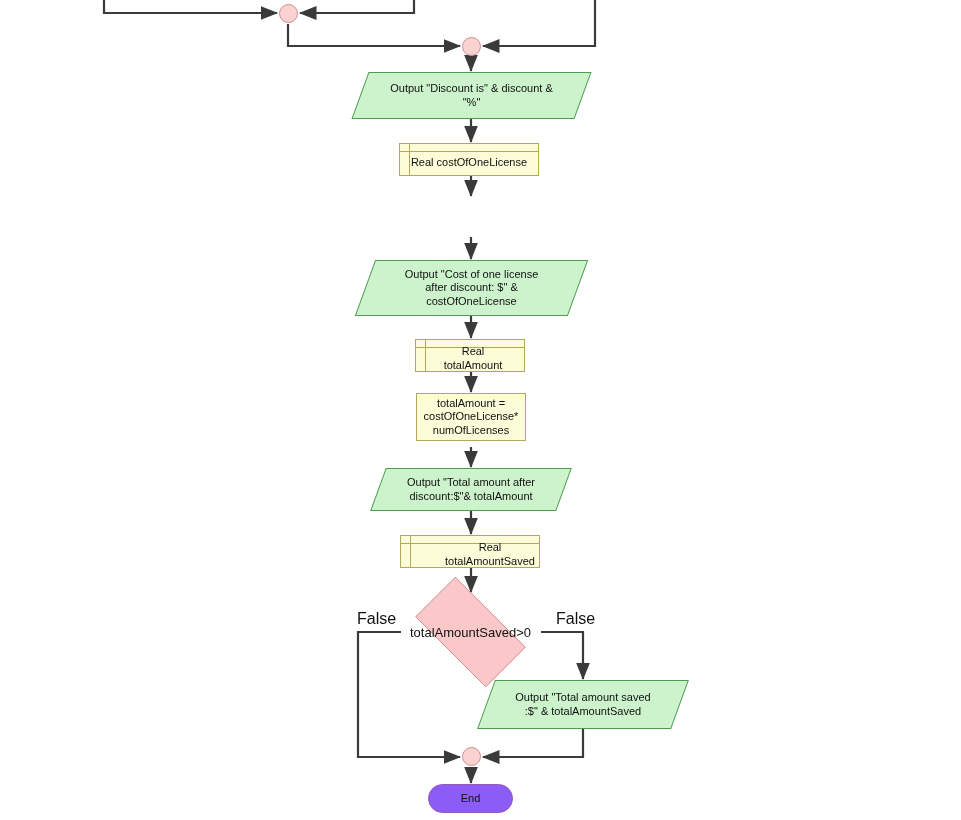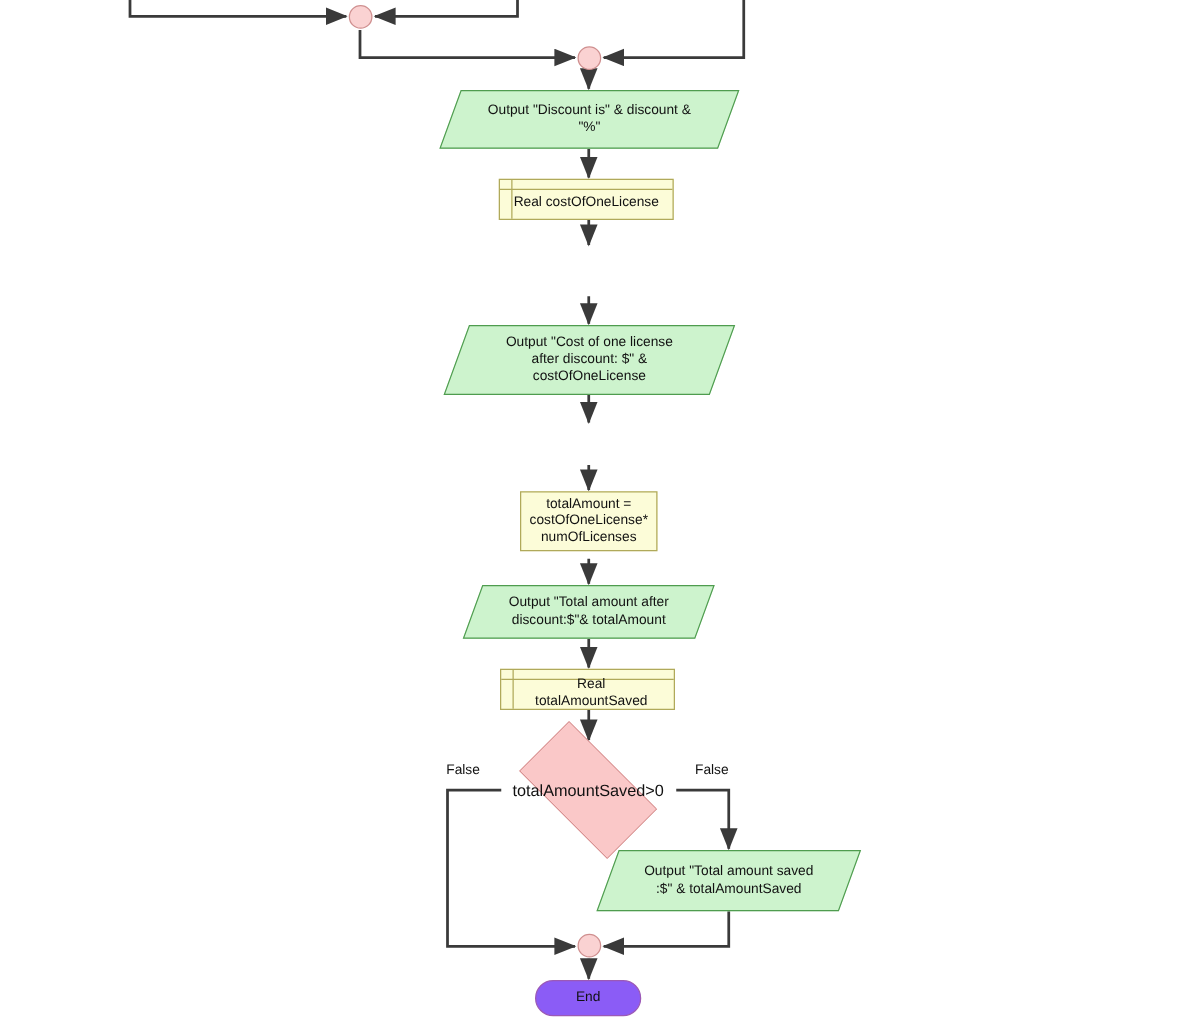--- a/index.html
+++ b/index.html
@@ -87,21 +87,21 @@
     position:absolute;
     width:19px;height:19px;border-radius:50%;
     background:#fad2d2;
     border:1px solid #cf8f8f;
     box-sizing:border-box;
   }
 
   
   .blabel{
     position:absolute;
-    font-size:11px;color:#111111;
+    font-size:16px;color:#111111;
     white-space:nowrap;
   }
 </style>
 </head>
 <body>
 
 <div id="canvas">
 
   <svg width="961" height="820">
     <defs>
@@ -163,37 +163,42 @@
   </div>
 
 
   <div class="io" style="left:365px;top:260px;width:213px;height:56px;">
     <div class="shape"></div>
     <div class="ntext">Output "Cost of one license
 after discount: $" &amp;
 costOfOneLicense</div>
   </div>
 
+  <div class="decl" style="left:415px;top:339px;width:110px;height:33px;">
+    <div class="inner-top"></div>
+    <div class="inner-left"></div>
+    <div class="ntext" style="padding-left:16px;padding-top:6px;">Real totalAmount</div>
+  </div>
 
   <div class="proc" style="left:416px;top:393px;width:110px;height:48px;text-decoration:underline;">
     <div class="ntext">totalAmount =
 costOfOneLicense*
 numOfLicenses</div>
   </div>
 
   <div class="io" style="left:378px;top:468px;width:186px;height:43px;">
     <div class="shape"></div>
     <div class="ntext">Output "Total amount after
 discount:$"&amp; totalAmount</div>
   </div>
 
   <div class="decl" style="left:400px;top:535px;width:140px;height:33px;">
     <div class="inner-top"></div>
     <div class="inner-left"></div>
-    <div class="ntext" style="padding-left:16px;padding-top:6px;">Real totalAmountSaved</div>
+    <div class="ntext" style="padding-left:16px;padding-top:6px;margin-left:17px;">Real totalAmountSaved</div>
   </div>
 
   <div class="diamond" style="left:400px;top:592px;width:141px;height:80px;">
     <div class="shape"></div>
     <div class="dtext">totalAmountSaved&gt;0</div>
   </div>
 
   <div class="blabel" style="left:357px;top:610px;">False</div>
   <div class="blabel" style="left:556px;top:610px;">False</div>
 

